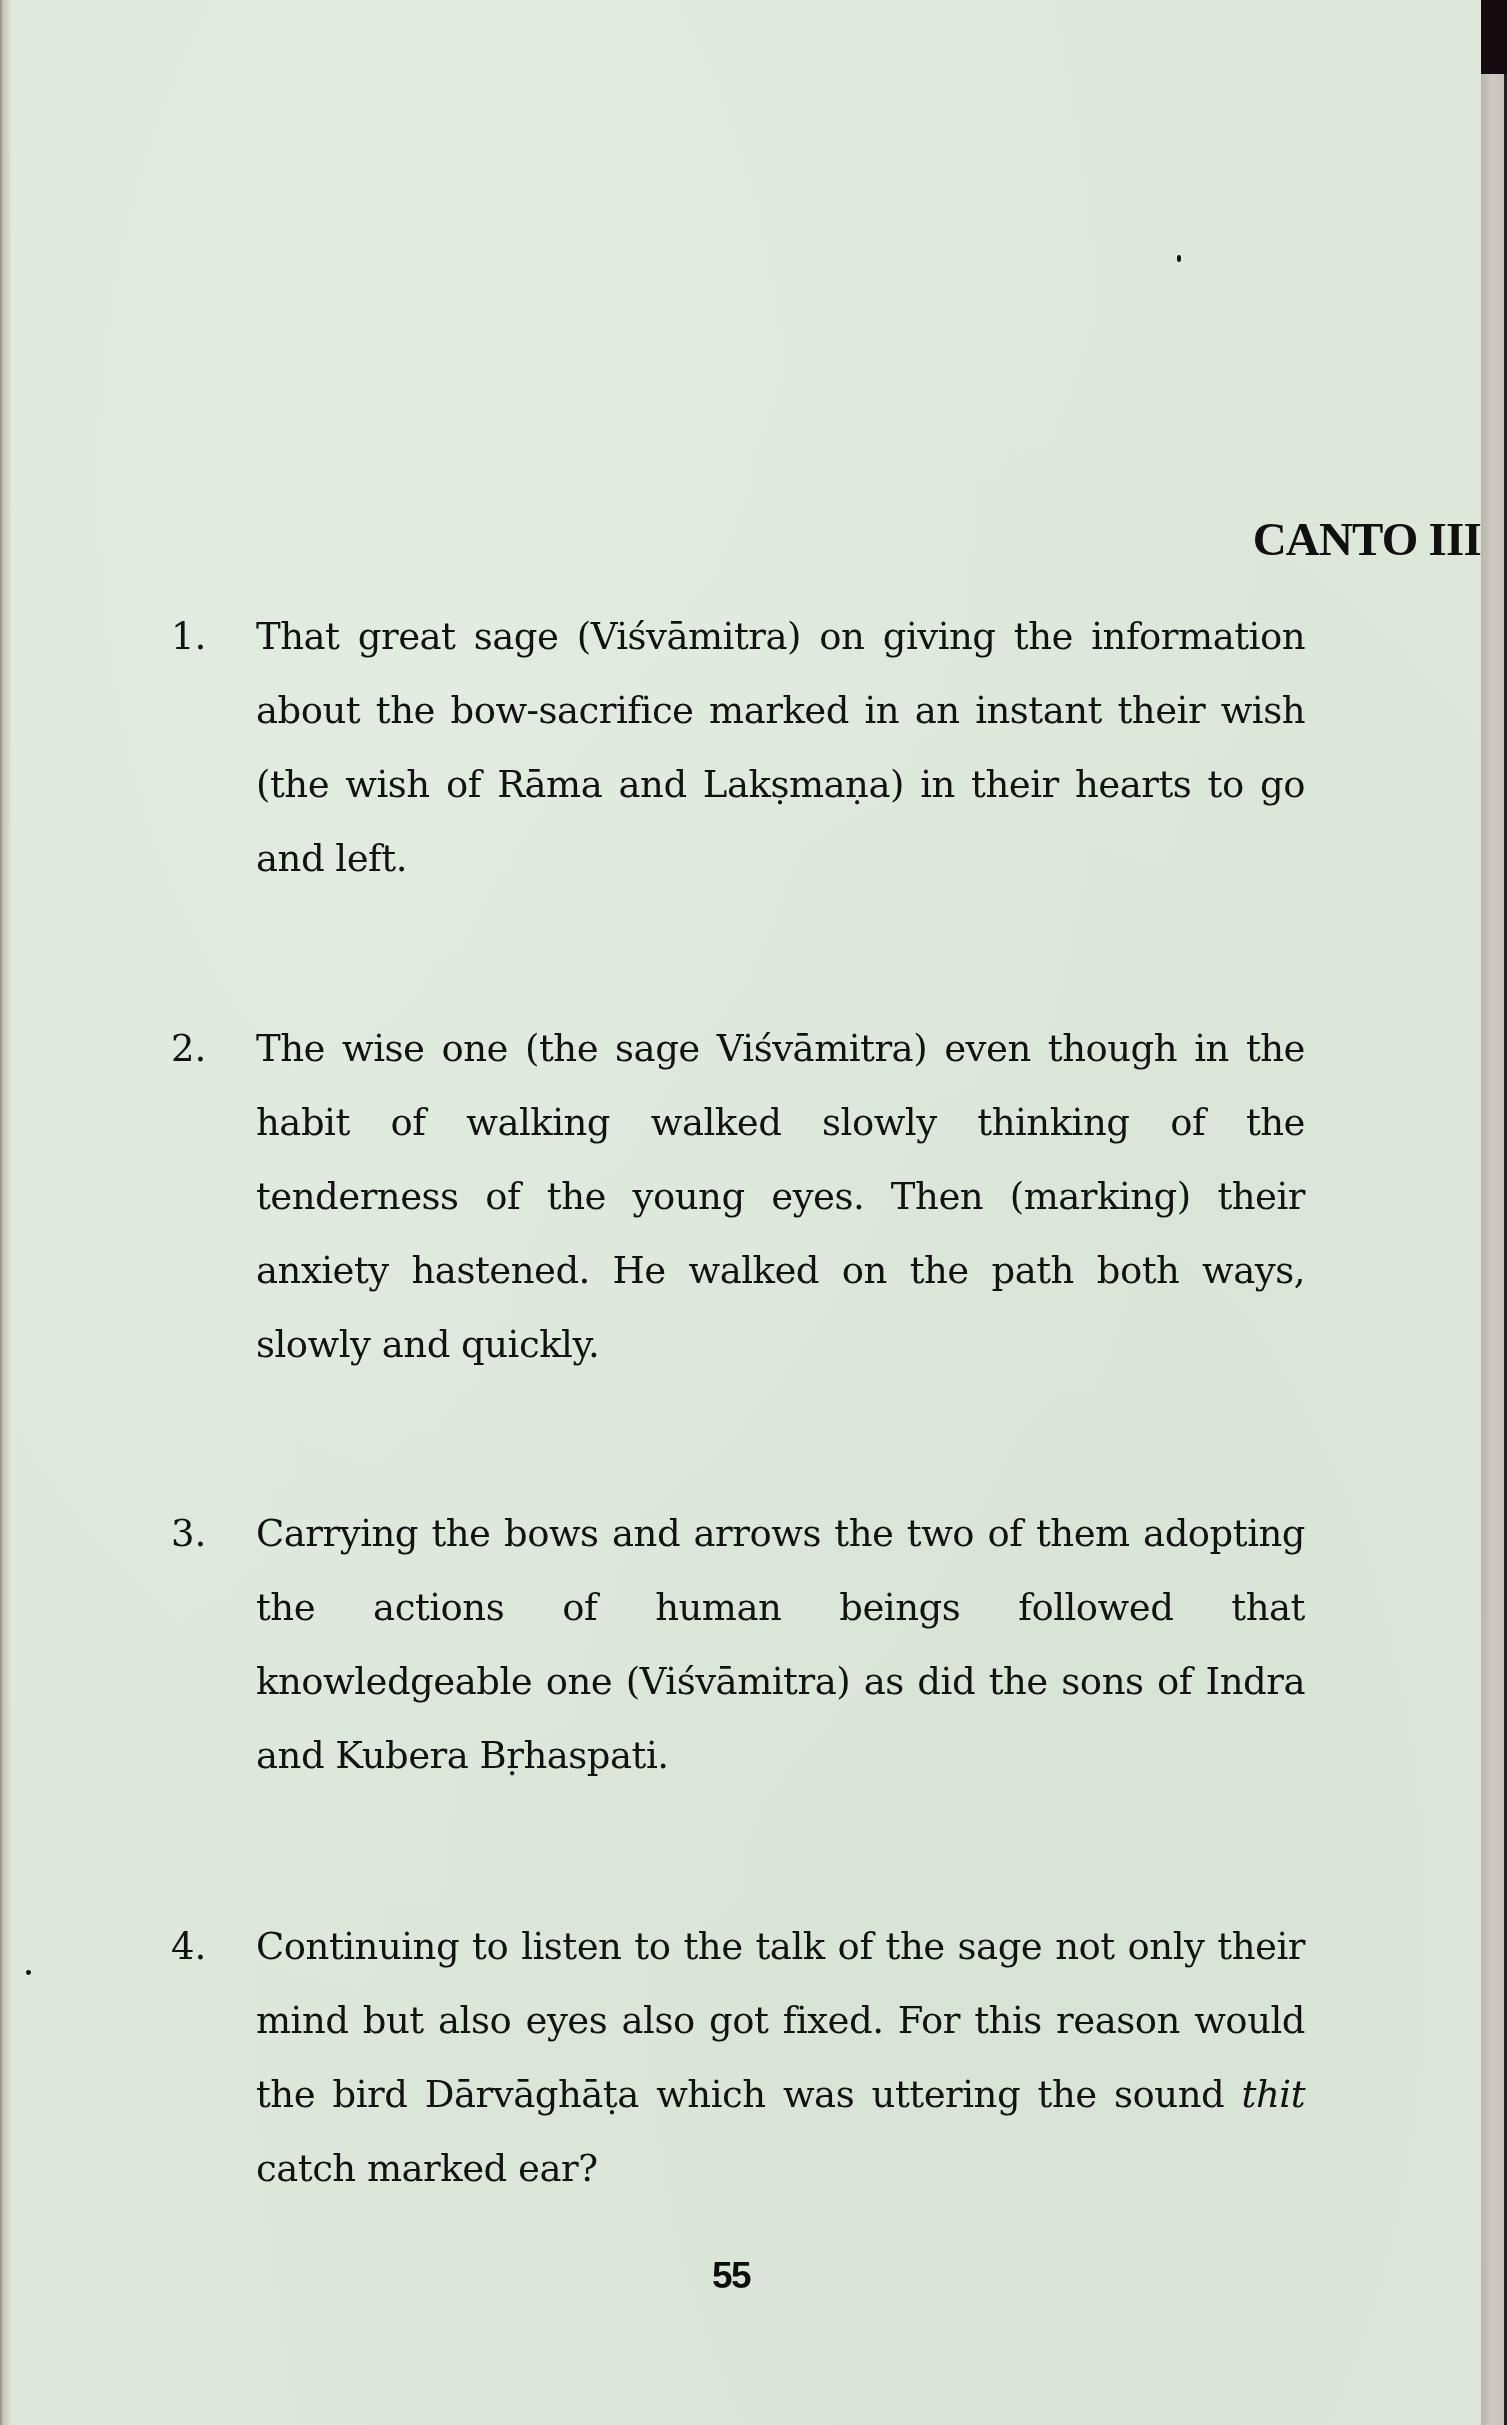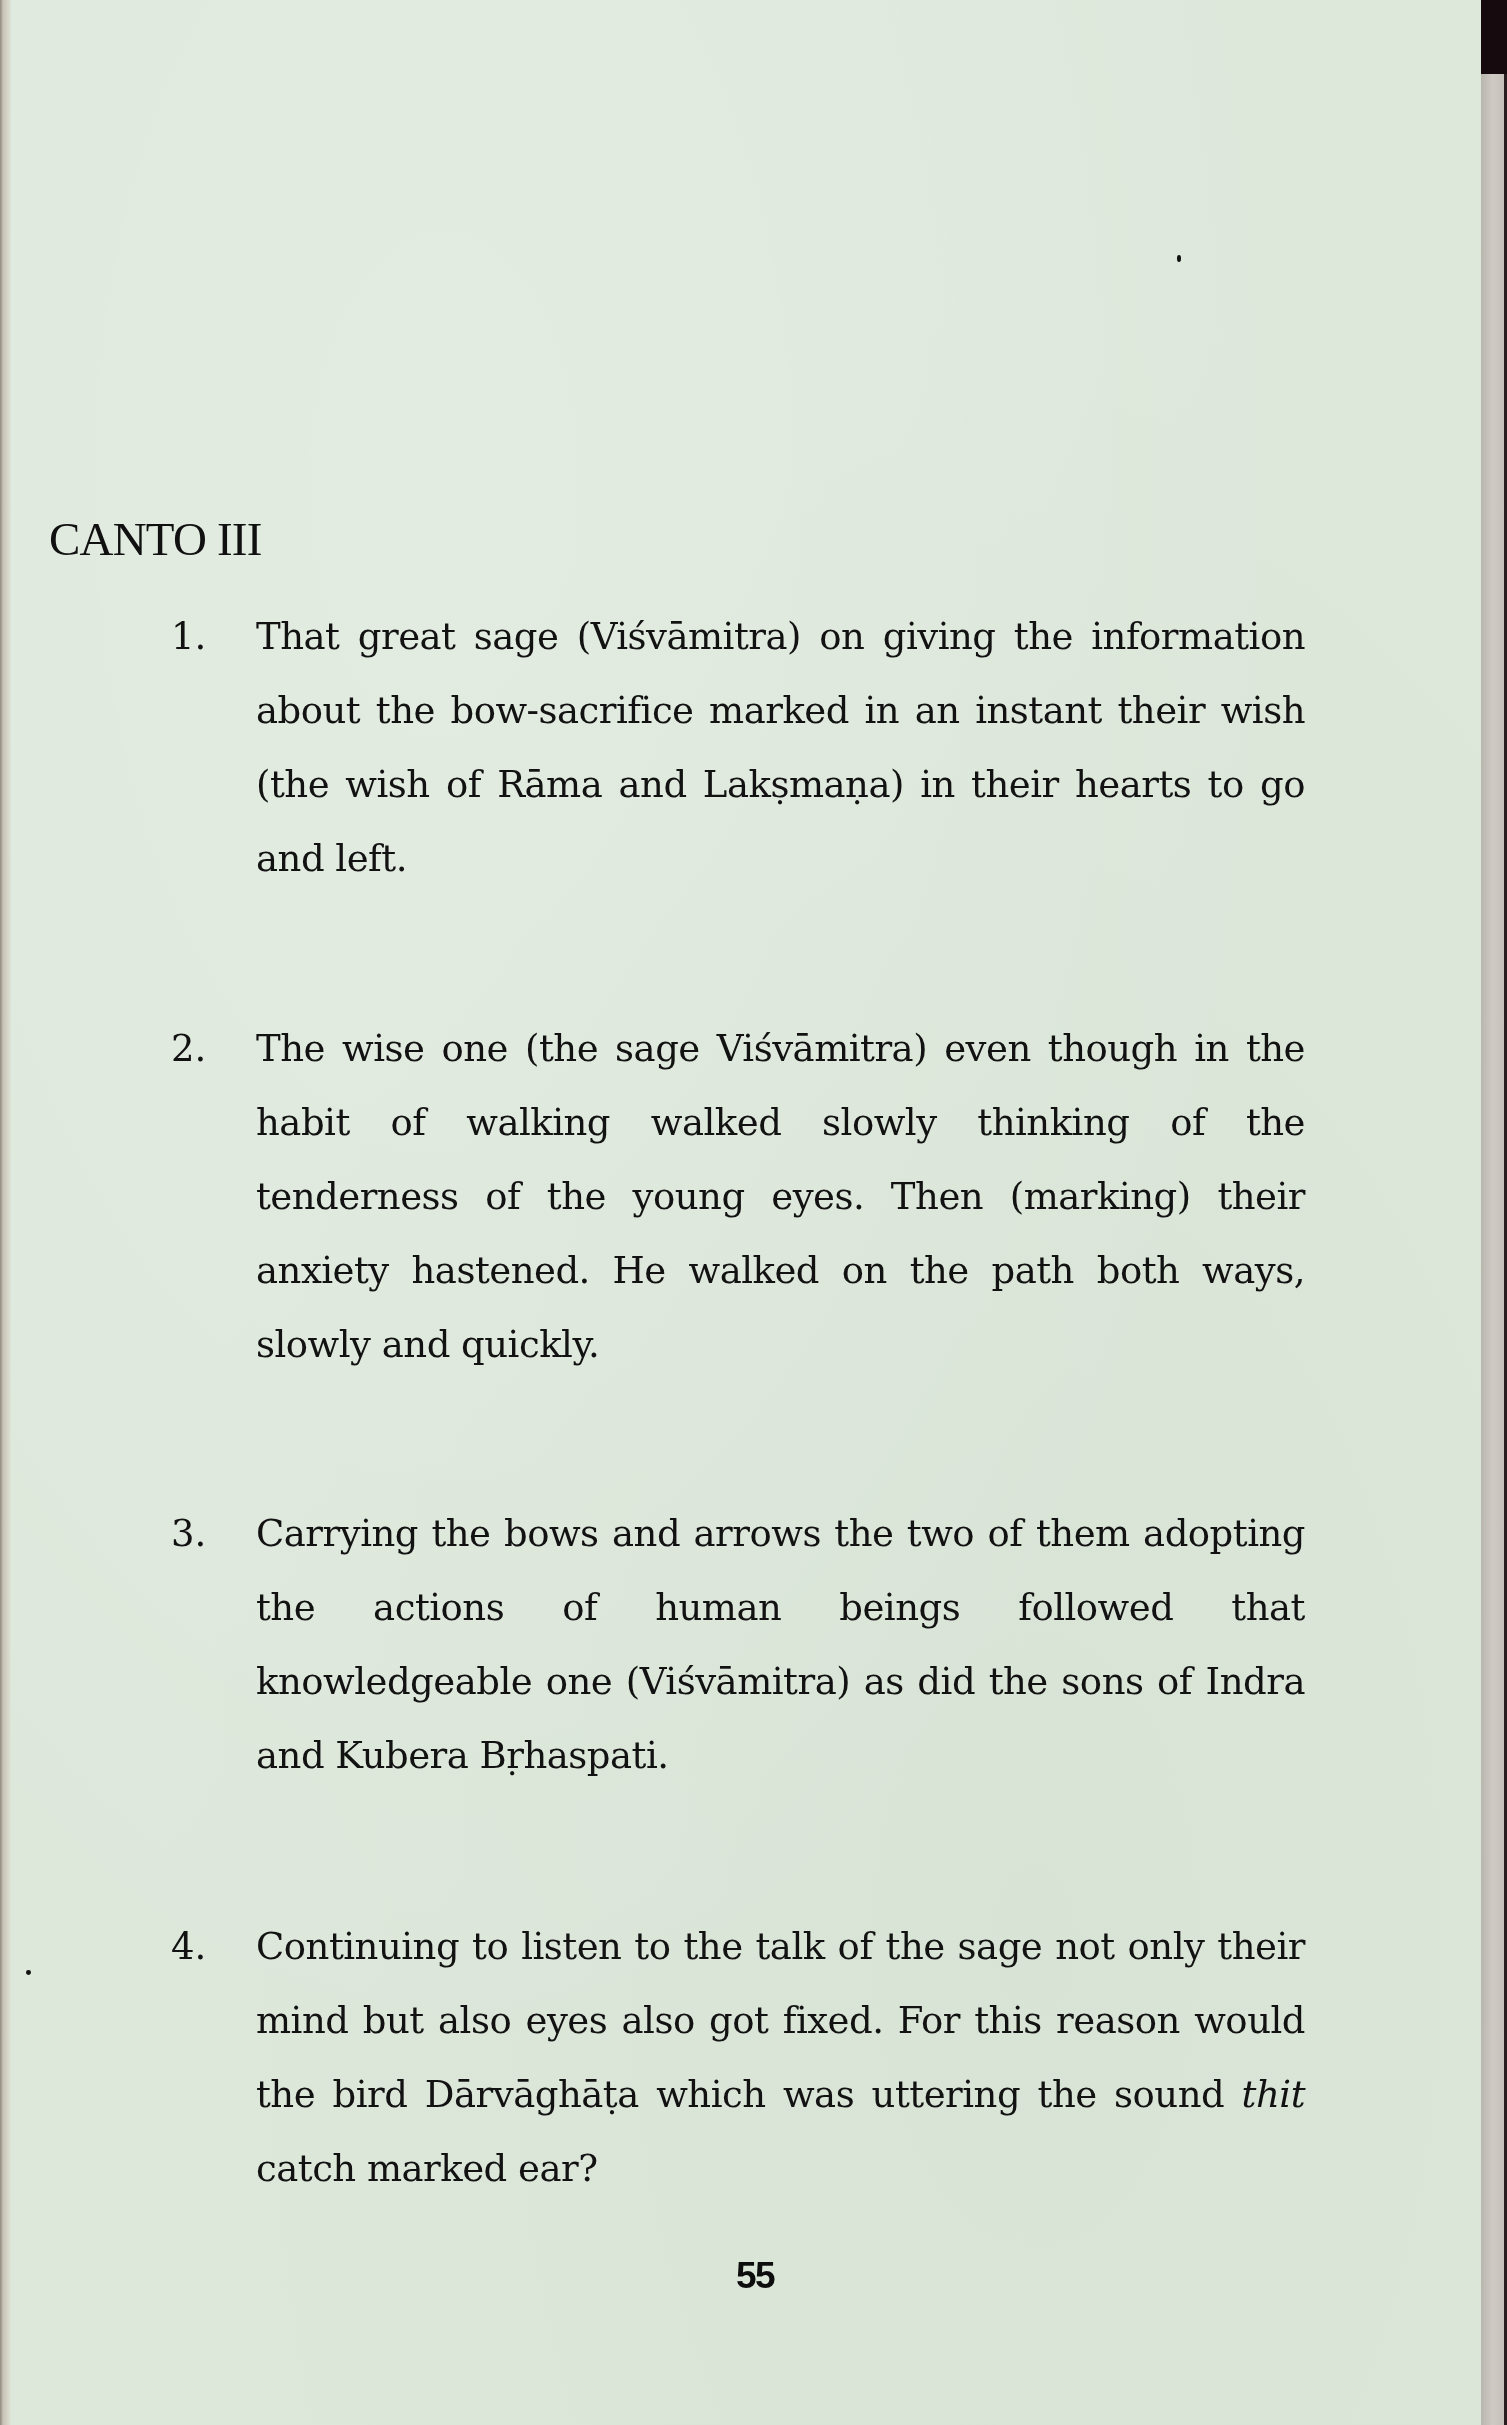--- a/index.html
+++ b/index.html
@@ -61,23 +61,23 @@
     width: 4px;
     height: 6.5px;
     border-radius: 50%;
     background: #111;
   }
   .title {
     position: absolute;
     left: 0;
     width: 1481px;
     top: 482px;
-    text-align: left;
+    text-align: right;
     font-family: "Liberation Serif", "DejaVu Serif", serif;
-    font-weight: normal;
+    font-weight: bold;
     font-size: 47px;
     line-height: 53px;
     color: #101010;
     letter-spacing: -0.8px;
     padding-left: 49px;
     box-sizing: border-box;
   }
   .verse {
     position: absolute;
     left: 171px;
@@ -108,21 +108,20 @@
   .page-number {
     position: absolute;
     left: 712px;
     top: 2256px;
     font-family: "Liberation Sans", "DejaVu Sans", sans-serif;
     font-weight: bold;
     font-size: 37px;
     line-height: 40px;
     color: #0d0d0d;
     letter-spacing: -1.6px;
-    margin-left: 24px;
   }
   .footer {
     position: absolute;
     left: 285px;
     top: 2297px;
     font-family: "Liberation Serif", "DejaVu Serif", serif;
     font-size: 30px;
     line-height: 36px;
     color: #1a1a1a;
     letter-spacing: -0.5px;

